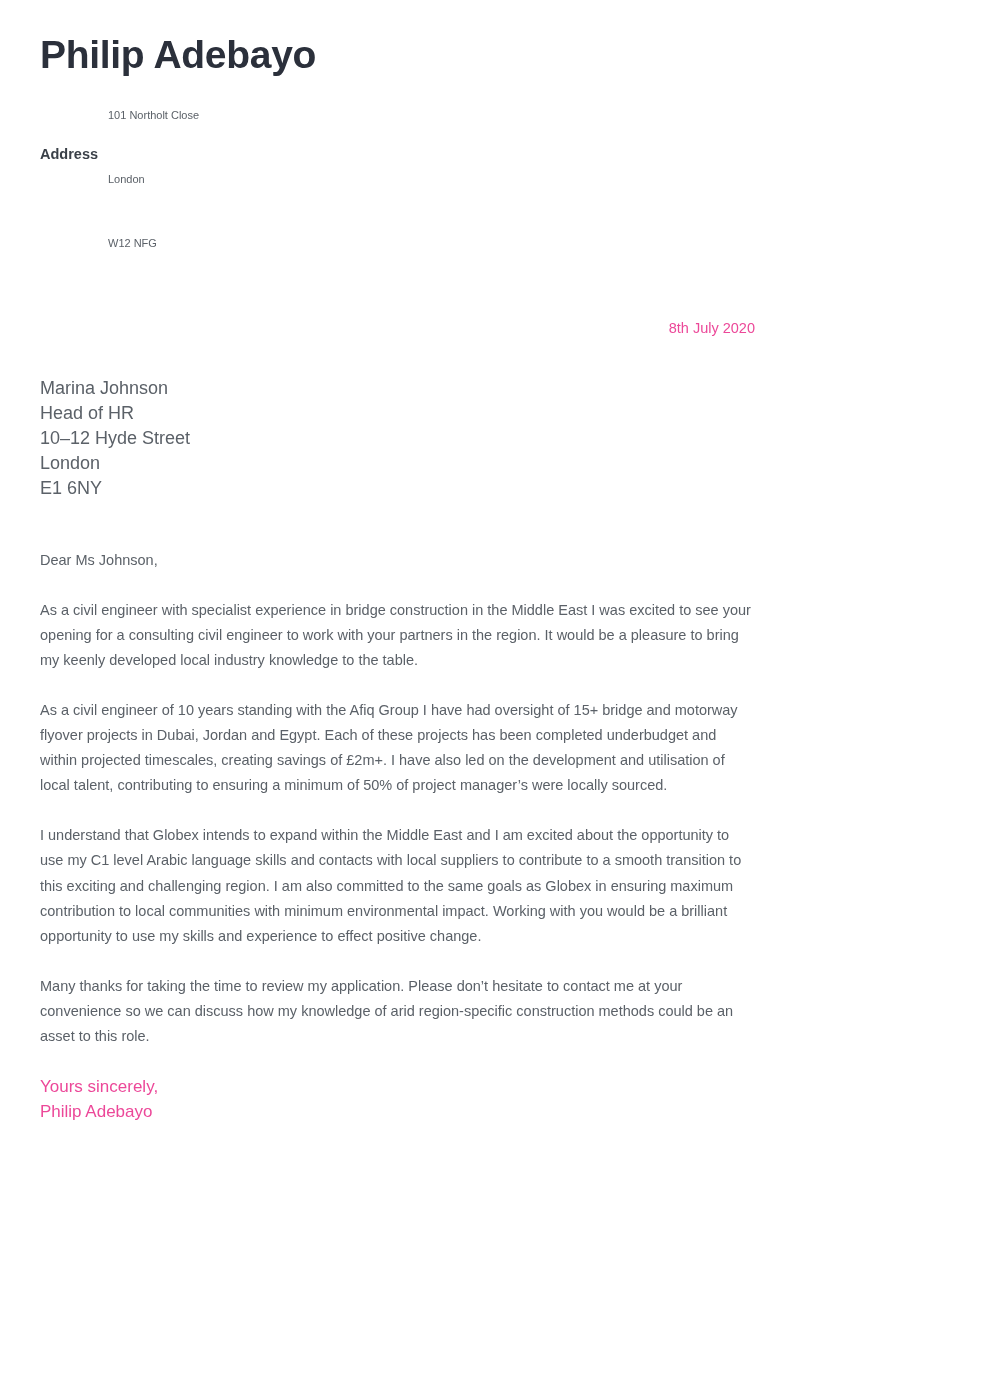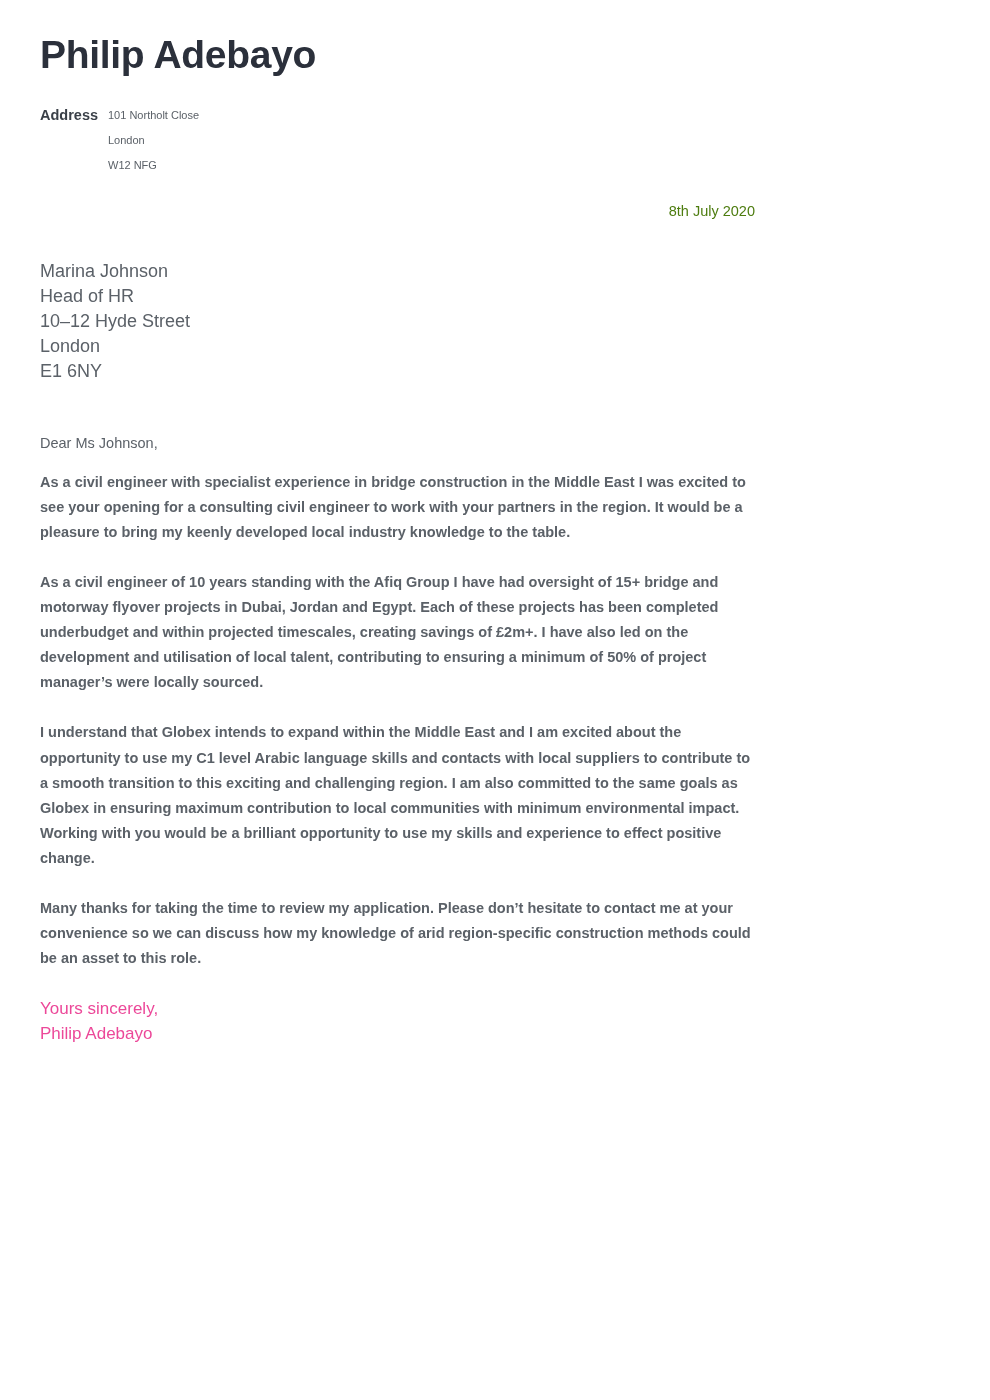--- a/index.html
+++ b/index.html
@@ -44,34 +44,35 @@
     display: flex;
     align-items: flex-start;
     line-height: 25px;
   }
   .sender-label {
     width: 68px;
     flex: 0 0 68px;
     font-size: 14.5px;
     font-weight: bold;
     color: #3a4048;
+    margin-top: 39px;
   }
   .sender-value {
     font-size: 11px;
     color: #5b6168;
   }
   .sender-row.continuation .sender-label {
     visibility: hidden;
   }
 
   
   .letter-date {
     text-align: right;
     font-size: 14.5px;
-    color: #4d7c0f;
+    color: #ec4899;
     line-height: 25px;
     margin-top: 21px;
   }
 
   
   .recipient-block {
     margin-top: 35px;
   }
   .recipient-line {
     font-size: 18px;
@@ -80,22 +81,21 @@
   }
 
   
   .salutation {
     margin-top: 46px;
     font-size: 14.5px;
     color: #5b6168;
     line-height: 25px;
   }
   .letter-body {
-    margin-top: 14px;
-    font-weight: bold;
+    margin-top: 25px;
   }
   .body-paragraph {
     font-size: 14.5px;
     color: #5b6168;
     line-height: 25.1px;
     margin: 0 0 25px 0;
     text-align: left;
   }
   .signoff-block {
     margin-top: 25px;

